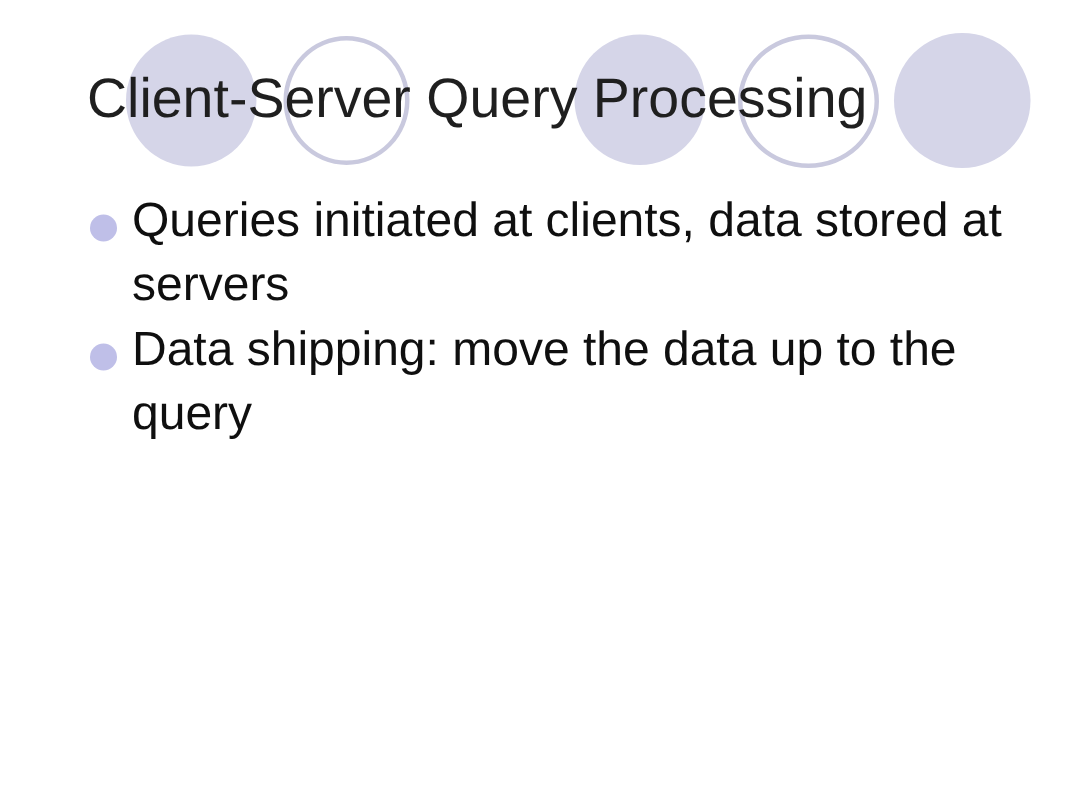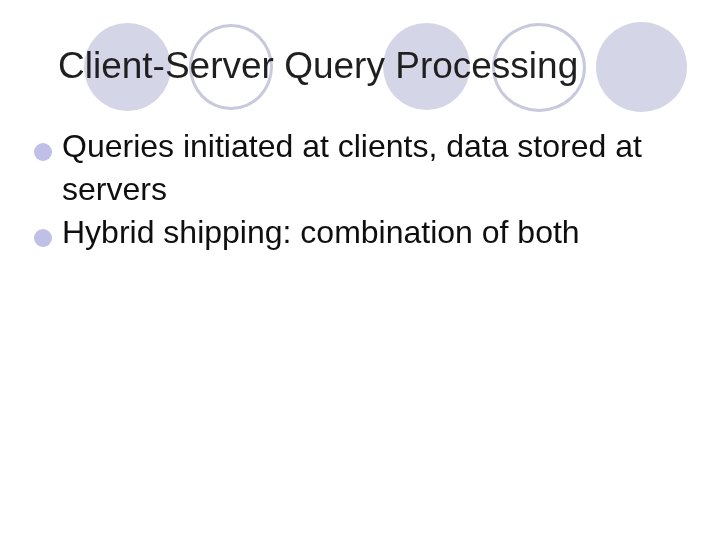--- a/index.html
+++ b/index.html
@@ -42,21 +42,21 @@
     top: 44px;
     z-index: 2;
     font-size: 37px;
     line-height: 44px;
     color: var(--title-text, #1f1f1f);
     white-space: nowrap;
   }
 
   .bullets {
     position: absolute;
-    left: 34px;
+    left: 60px;
     top: 125px;
     z-index: 2;
     margin: 0;
     padding: 0;
     list-style: none;
   }
   .bullets li {
     display: flex;
     align-items: flex-start;
   }
@@ -88,17 +88,17 @@
 
   <div class="title">Client-Server Query Processing</div>
 
   <ul class="bullets">
     <li>
       <span class="bullet-dot"></span>
       <div class="bullet-text">Queries initiated at clients, data stored at servers</div>
     </li>
     <li>
       <span class="bullet-dot"></span>
-      <div class="bullet-text">Hybrid shipping: combination of both</div>
+      <div class="bullet-text">Data shipping: move the data up to the query</div>
     </li>
   </ul>
 
 </div>
 
 </body></html>

